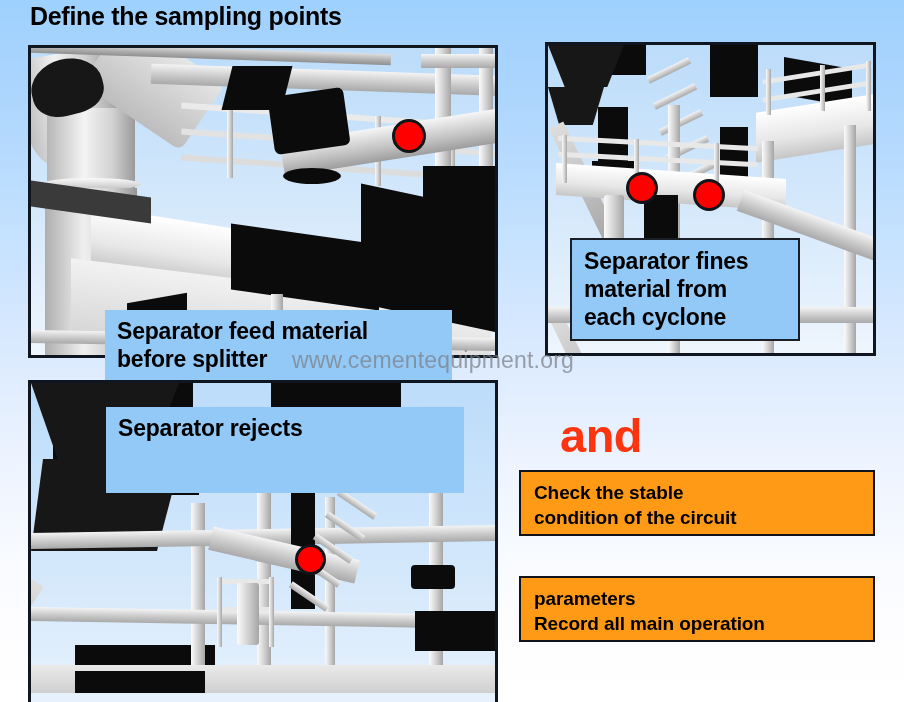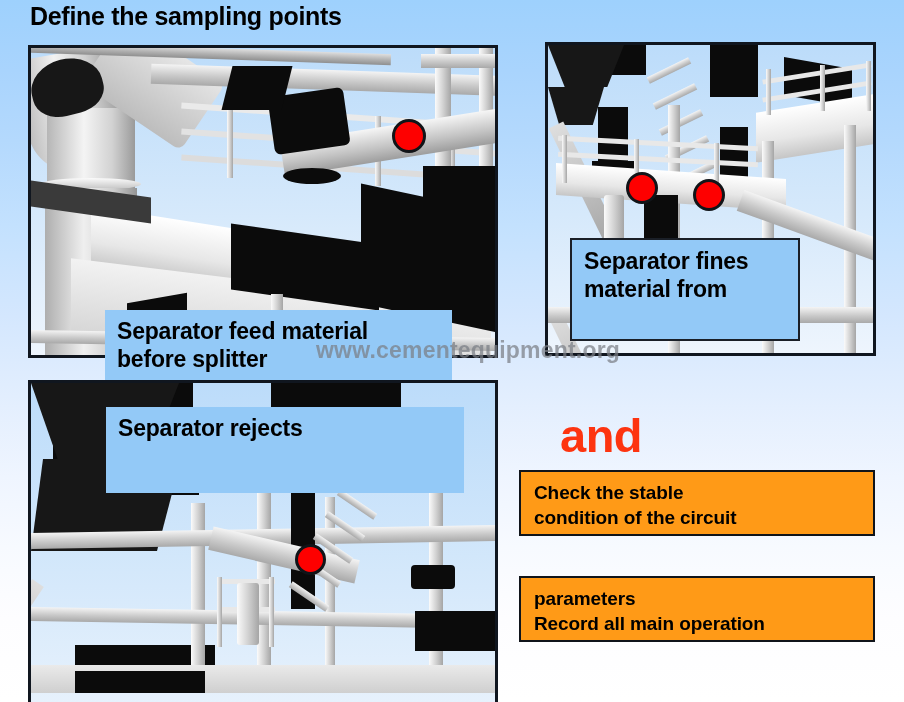--- a/index.html
+++ b/index.html
@@ -120,29 +120,28 @@
     font-size: 19px;
     line-height: 25px;
     padding: 8px 10px 8px 13px;
     letter-spacing: -0.1px;
   }
 
   
   #watermark {
     position: absolute;
     left: 292px;
-    top: 337px;
+    top: 347px;
     font-size: 23px;
-    font-weight: bold;
+    font-weight: normal;
     color: #7b7f86;
     opacity: 0.72;
     letter-spacing: 0.2px;
     white-space: nowrap;
     pointer-events: none;
-    margin-left: 24px;
   }
   
   #photo-stamp {
     position: absolute;
     left: 8px;
     bottom: 4px;
     font-size: 5px;
     color: #555;
     font-family: "Liberation Sans", sans-serif;
   }
@@ -252,20 +251,21 @@
       <div class="dark" style="left:96px; top:150px; width:34px; height:44px;"></div>
       <div class="col" style="left:56px; top:150px; width:20px; height:46px; border-radius:3px;"></div>
     </div>
 
     <div class="dot" style="left:78px; top:127px; width:32px; height:32px;"></div>
     <div class="dot" style="left:145px; top:134px; width:32px; height:32px;"></div>
 
     <div class="callout bordered" style="left:22px; top:193px; width:230px; height:103px;">
       <div>Separator fines</div>
       <div>material from</div>
+      <div>each cyclone</div>
     </div>
   </div>
 
   <div class="callout" style="left:105px; top:262px; width:347px; height:76px;margin-top:48px;">
     <div>Separator feed material</div>
     <div>before splitter</div>
   </div>
 
   <div class="panel" style="left:28px; top:380px; width:470px; height:378px;">
     <div class="panel-scene">

